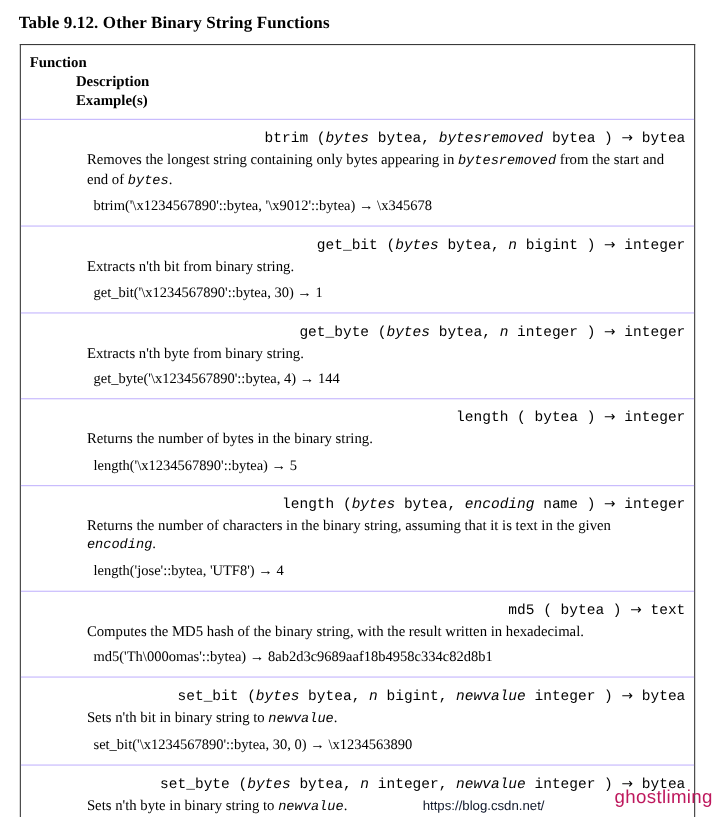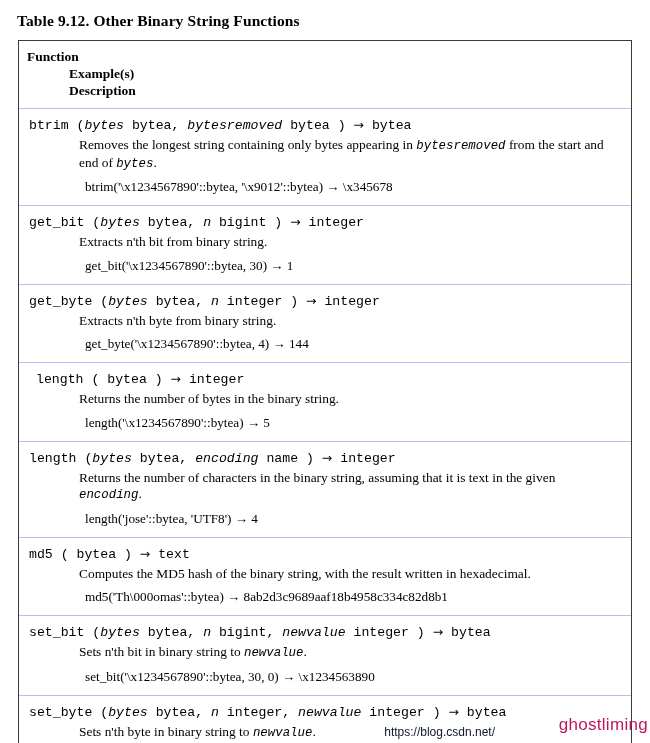--- a/index.html
+++ b/index.html
@@ -57,20 +57,21 @@
   .hdr-line.indent {
     padding-left: 42px;
   }
   
   .signature {
     font-family: "Liberation Mono", "DejaVu Sans Mono", monospace;
     font-size: 13.2px;
     line-height: 18px;
     white-space: nowrap;
     padding-left: 2px;
+    text-align: right;
   }
   .signature.extra-indent {
     padding-left: 9px;
   }
   .signature .param {
     font-style: italic;
   }
   .arrow {
     font-family: "DejaVu Sans", "Liberation Sans", sans-serif;
     font-size: 12.5px;
@@ -124,22 +125,22 @@
 <body>
 
 <div class="page">
 
   <div class="table-title">Table 9.12. Other Binary String Functions</div>
 
   <div class="func-table">
 
     <div class="func-row header-row">
       <div class="hdr-line">Function</div>
+      <div class="hdr-line indent">Description</div>
       <div class="hdr-line indent">Example(s)</div>
-      <div class="hdr-line indent">Description</div>
     </div>
 
     <div id="rows-container">
         <div class="func-row">
           <div class="signature">btrim (<span class="param">bytes</span> bytea, <span class="param">bytesremoved</span> bytea ) <span class="arrow">→</span> bytea</div>
           <div class="description">Removes the longest string containing only bytes appearing in <span class="param">bytesremoved</span> from the start and end of <span class="param">bytes</span>.</div>
           <div class="example">btrim('\x1234567890'::bytea, '\x9012'::bytea) → \x345678</div>
         </div>
         <div class="func-row">
           <div class="signature">get_bit (<span class="param">bytes</span> bytea, <span class="param">n</span> bigint ) <span class="arrow">→</span> integer</div>

